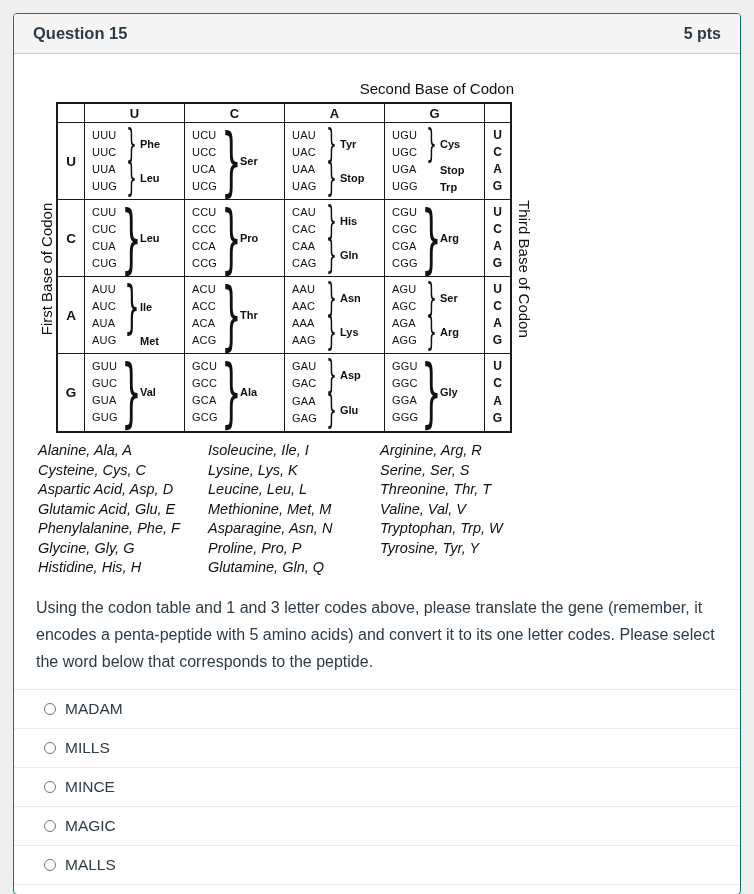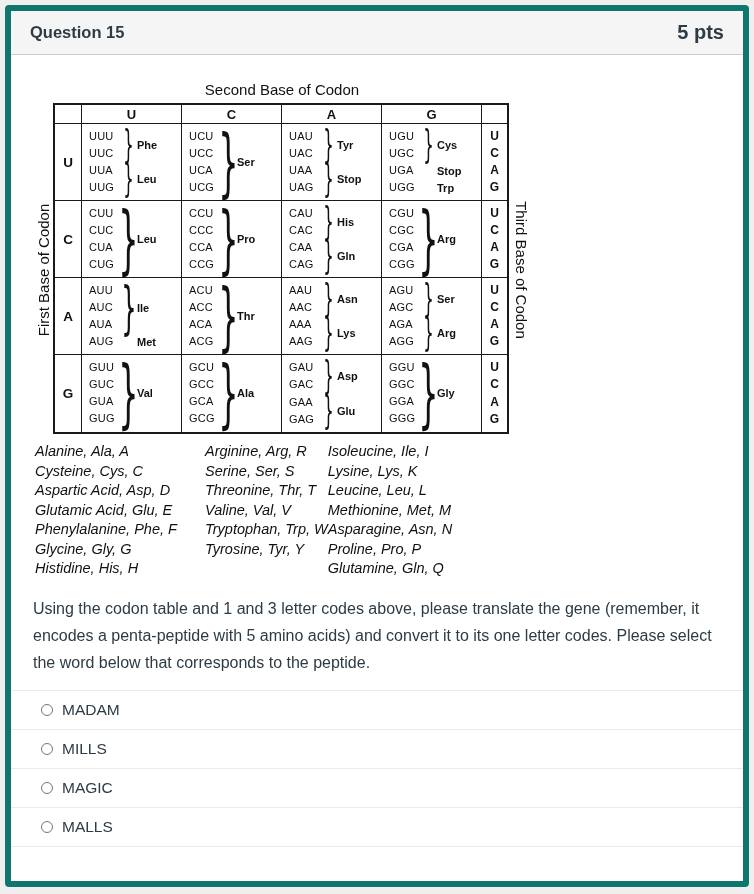--- a/index.html
+++ b/index.html
@@ -4,51 +4,51 @@
 <style>
   html, body {
     margin: 0; padding: 0;
     width: 754px; height: 894px;
     overflow: hidden;
     background: #efefef;
     font-family: "Liberation Sans", "DejaVu Sans", sans-serif;
     color: #2d3b45;
   }
   .card {
-    margin: 5px;
+    margin: 13px;
     height: 882px;
     box-sizing: border-box;
     background: #ffffff;
-    border: 6px solid #0f766e;
+    border: 1px solid #0f766e;
     border-radius: 4px;
     overflow: hidden;
   }
   .card-header {
     display: flex; justify-content: space-between; align-items: center;
     background: #f5f5f5;
     border-bottom: 1px solid #c7cdd1;
     padding: 10px 19px;
   }
   .q-title { font-size: 16.5px; font-weight: bold; }
-  .q-pts   { font-size: 20px; font-weight: 600; }
+  .q-pts   { font-size: 16px; font-weight: 600; }
 
   .card-body { padding-top: 26px; }
 
   
   .figure { margin-left: 22px; width: 520px; }
   .fig-row { display: flex; }
   .axis { position: relative; width: 20px; }
   .axis span {
     position: absolute; top: calc(50% + 12px); left: 50%;
     white-space: nowrap; font-size: 15px; color: #111;
   }
   .axis-left  span { transform: translate(-50%,-50%) rotate(-90deg); }
   .axis-right span { transform: translate(-50%,-50%) rotate(90deg); }
   .fig-center { width: 458px; }
-  .fig-title { text-align: center; font-size: 15px; color: #111; margin-bottom: 5px; }
+  .fig-title { text-align: right; font-size: 15px; color: #111; margin-bottom: 5px; }
 
   .ctable {
     display: grid;
     grid-template-columns: 27px repeat(4, 100px) 25px;
     grid-template-rows: 19px repeat(4, 77px);
     border: 2px solid #1a1a1a;
     width: max-content;
     color: #111;
   }
   .cell { box-sizing: border-box; }
@@ -457,52 +457,56 @@
     <div class="legend">
         <div class="legend-col legend-col-0">
           <div class="legend-line">Alanine, Ala, A</div>
           <div class="legend-line">Cysteine, Cys, C</div>
           <div class="legend-line">Aspartic Acid, Asp, D</div>
           <div class="legend-line">Glutamic Acid, Glu, E</div>
           <div class="legend-line">Phenylalanine, Phe, F</div>
           <div class="legend-line">Glycine, Gly, G</div>
           <div class="legend-line">Histidine, His, H</div>
         </div>
-        <div class="legend-col legend-col-2">
-          <div class="legend-line">Arginine, Arg, R</div>
-          <div class="legend-line">Serine, Ser, S</div>
-          <div class="legend-line">Threonine, Thr, T</div>
-          <div class="legend-line">Valine, Val, V</div>
-          <div class="legend-line">Tryptophan, Trp, W</div>
-          <div class="legend-line">Tyrosine, Tyr, Y</div>
-        </div>
         <div class="legend-col legend-col-1">
           <div class="legend-line">Isoleucine, Ile, I</div>
           <div class="legend-line">Lysine, Lys, K</div>
           <div class="legend-line">Leucine, Leu, L</div>
           <div class="legend-line">Methionine, Met, M</div>
           <div class="legend-line">Asparagine, Asn, N</div>
           <div class="legend-line">Proline, Pro, P</div>
           <div class="legend-line">Glutamine, Gln, Q</div>
         </div>
+        <div class="legend-col legend-col-2">
+          <div class="legend-line">Arginine, Arg, R</div>
+          <div class="legend-line">Serine, Ser, S</div>
+          <div class="legend-line">Threonine, Thr, T</div>
+          <div class="legend-line">Valine, Val, V</div>
+          <div class="legend-line">Tryptophan, Trp, W</div>
+          <div class="legend-line">Tyrosine, Tyr, Y</div>
+        </div>
       </div>
 
     <div class="question">Using the codon table and 1 and 3 letter codes above, please translate the gene (remember, it encodes a penta-peptide with 5 amino acids) and convert it to its one letter codes. Please select the word below that corresponds to the peptide.</div>
 
     <div class="options">
         <div class="opt">
           <span class="radio"></span>
           <span class="optlabel">MADAM</span>
         </div>
         <div class="opt">
           <span class="radio"></span>
           <span class="optlabel">MILLS</span>
         </div>
         <div class="opt">
           <span class="radio"></span>
+          <span class="optlabel">MINCE</span>
+        </div>
+        <div class="opt">
+          <span class="radio"></span>
           <span class="optlabel">MAGIC</span>
         </div>
         <div class="opt">
           <span class="radio"></span>
           <span class="optlabel">MALLS</span>
         </div>
       </div>
 
   </div>
 </div>

